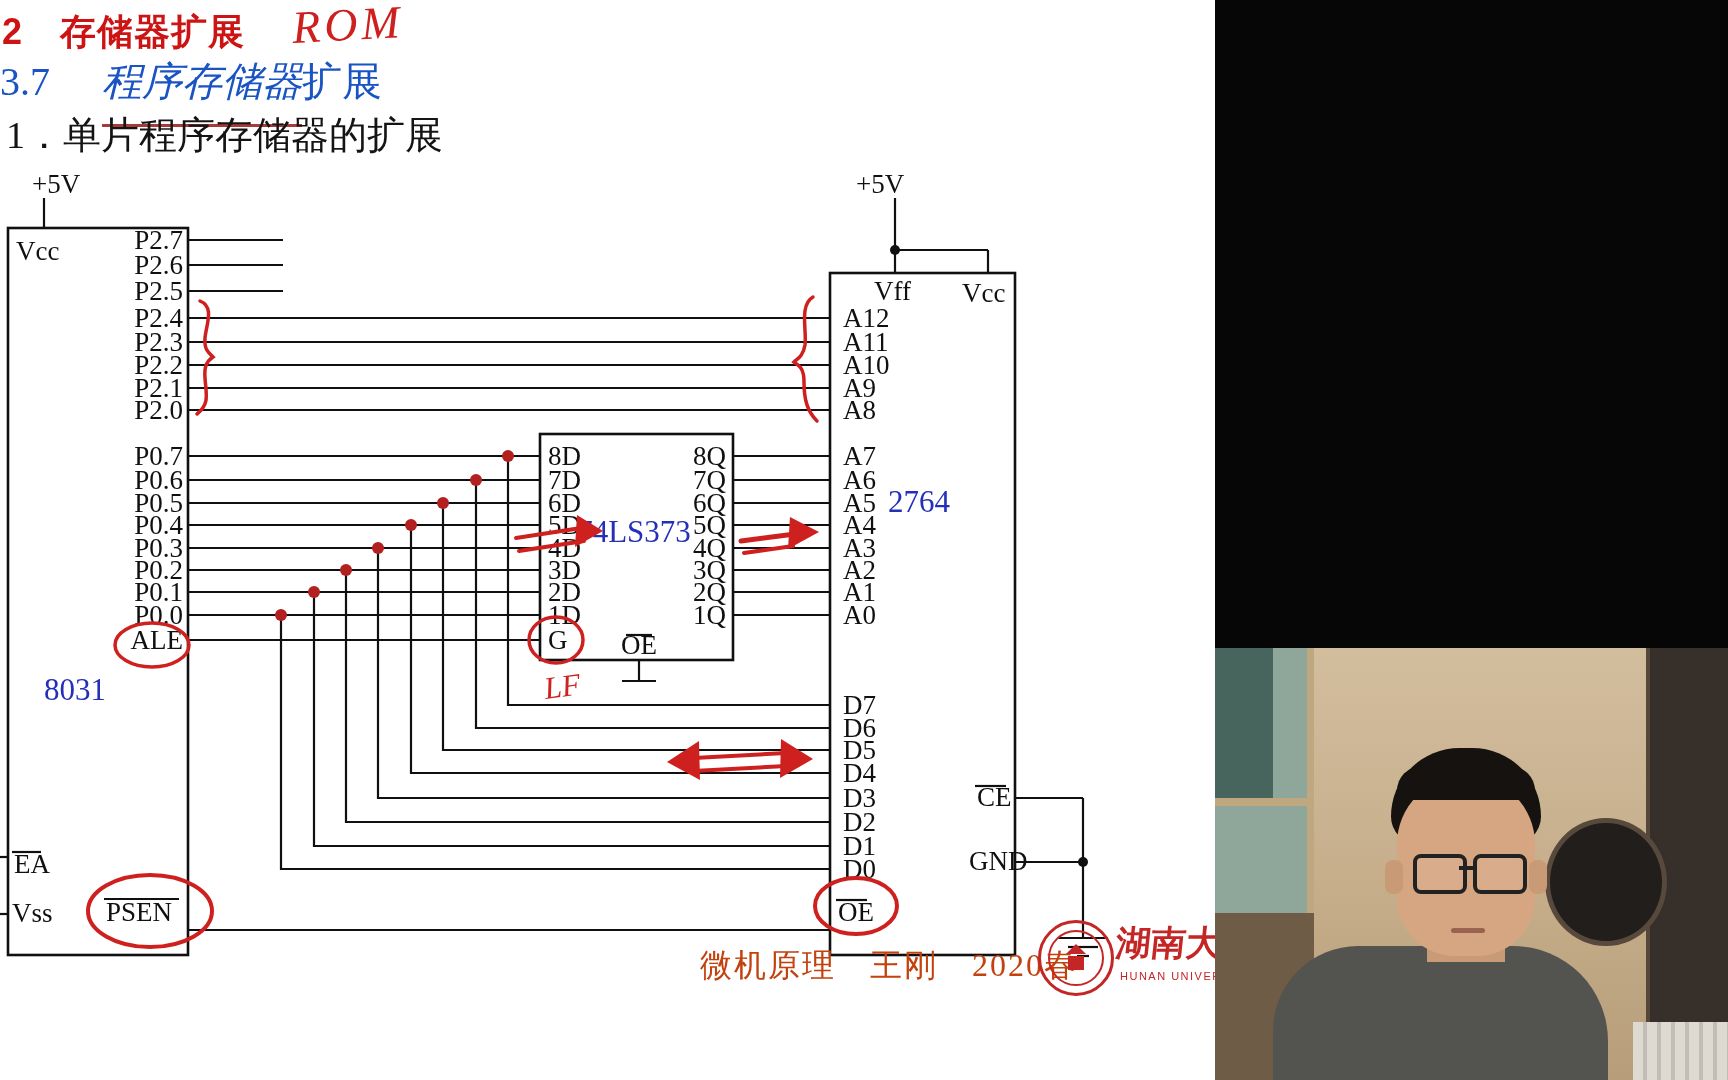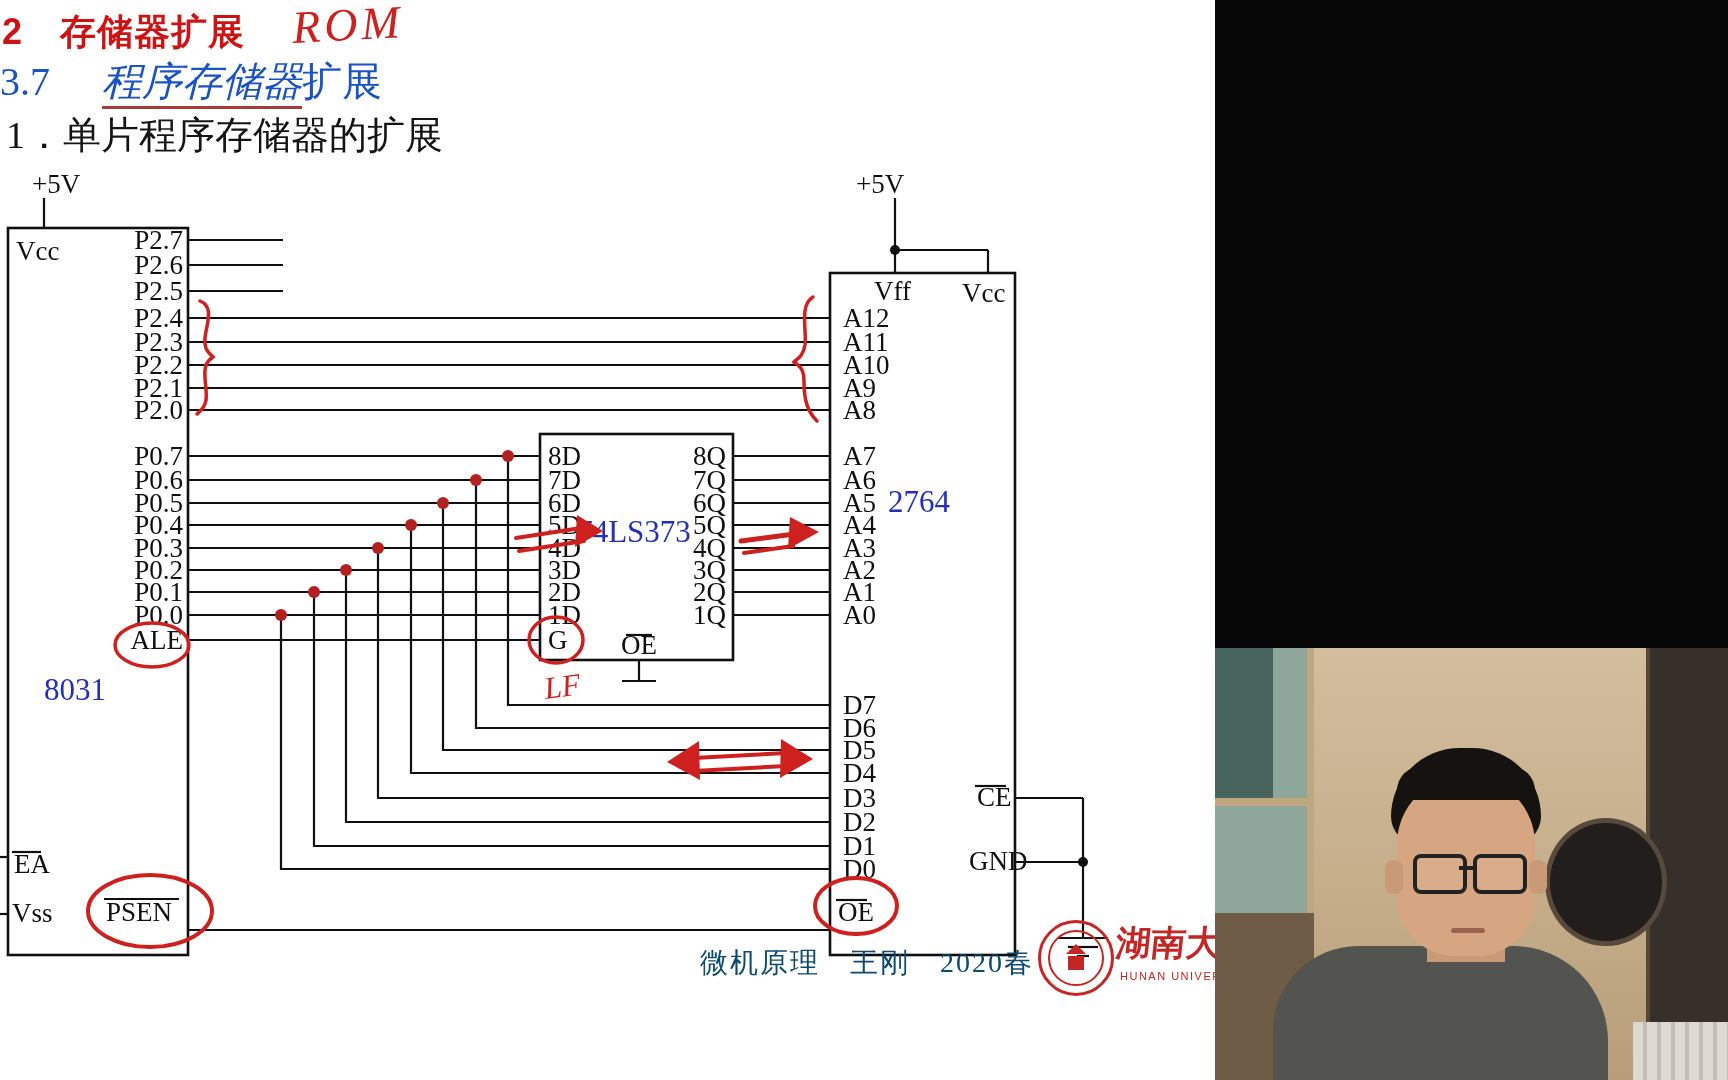--- a/index.html
+++ b/index.html
@@ -9,40 +9,40 @@
 
   
   .h1 { position:absolute; left:2px; top:8px; font-size:36px; font-weight:bold;
         color:#cc1414; letter-spacing:1px; white-space:pre; }
   .rom-note { position:absolute; left:292px; top:-2px; font-size:46px; color:#cf2020;
         font-style:italic; font-family:"Liberation Serif","DejaVu Serif",serif;
         transform:rotate(-3deg); letter-spacing:4px; }
   .h2 { position:absolute; left:0px; top:54px; font-size:40px; color:#1a53c4;
         font-family:"Liberation Serif","DejaVu Serif",serif; }
   .h2-num { margin-right:52px; }
-  .h2-main { font-style:italic; border-bottom:3px solid #a83a3a; padding-bottom:2px; }
+  .h2-main { font-style:italic; border-bottom:3px solid #a83a3a; padding-bottom:20px; }
   .h2-tail { }
   .h3 { position:absolute; left:6px; top:110px; font-size:38px; color:#141414;
         font-family:"Liberation Serif","DejaVu Serif",serif; }
 
   
   .svg-layer { position:absolute; left:0; top:0; }
   .wire { stroke:#101010; stroke-width:2.2; fill:none; }
   .box  { stroke:#101010; stroke-width:2.6; fill:none; }
   .pin  { font-family:"Liberation Serif","DejaVu Serif",serif; font-size:27px; fill:#101010; }
   .chipname { font-family:"Liberation Serif","DejaVu Serif",serif; font-size:31px; fill:#2430b8; }
   .red  { stroke:#cf2020; fill:none; stroke-linecap:round; }
   .redfill { fill:#cf2020; stroke:none; }
   .reddot { fill:#b32020; stroke:none; }
   .blackdot { fill:#101010; stroke:none; }
   .red-note { font-family:"Liberation Serif","DejaVu Serif",serif; font-size:31px;
         fill:#cf2020; font-style:italic; }
 
   
-  .watermark { position:absolute; left:700px; top:944px; font-size:28px; color:#0c4a6e;
+  .watermark { position:absolute; left:700px; top:944px; font-size:32px; color:#c2410c;
         font-family:"Liberation Serif","DejaVu Serif",serif; letter-spacing:2px; white-space:pre; }
   .logo { position:absolute; left:1032px; top:912px; width:183px; height:92px; }
   .seal { position:absolute; left:6px; top:8px; width:70px; height:70px;
         border:3px solid #c42525; border-radius:50%; }
   .seal-inner { position:absolute; left:7px; top:7px; width:52px; height:52px;
         border:2px solid #c42525; border-radius:50%; }
   .seal-roof { position:absolute; left:16px; top:12px; width:0; height:0;
         border-left:10px solid transparent; border-right:10px solid transparent;
         border-bottom:10px solid #c42525; }
   .seal-body { position:absolute; left:18px; top:24px; width:16px; height:14px; background:#c42525; }

